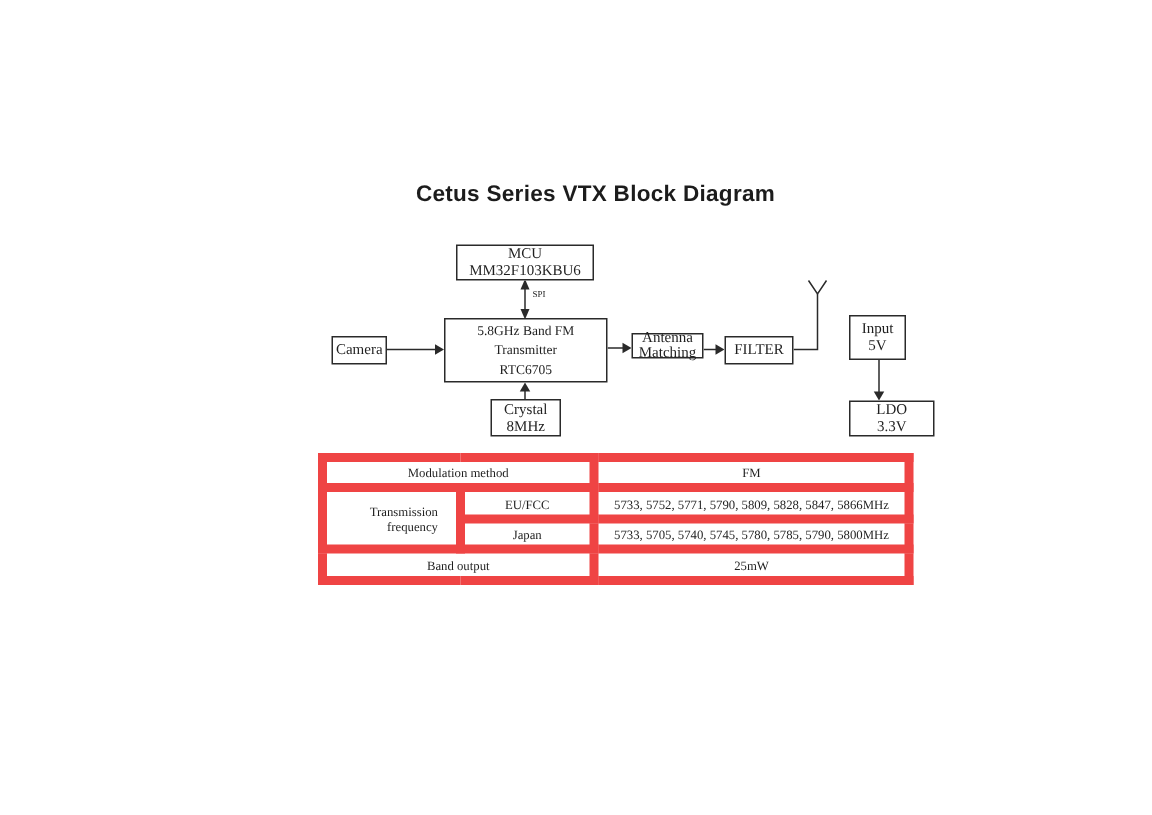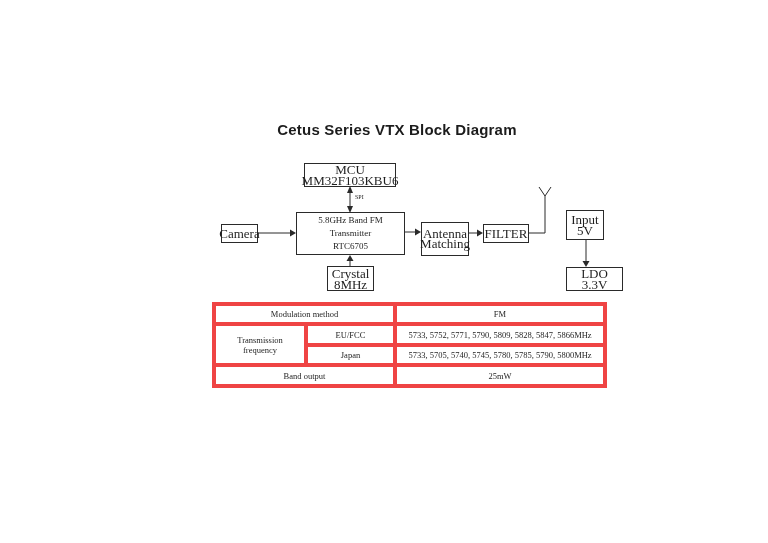--- a/index.html
+++ b/index.html
@@ -11,49 +11,49 @@
     position:absolute; left:175px; top:120px; width:370px; margin:0;
     text-align:center; font-family:"Liberation Sans", sans-serif;
     font-weight:bold; font-size:15px; line-height:20px; color:#1c1c1c;
     letter-spacing:0.2px;
   }
   .wires { position:absolute; left:0; top:0; width:768px; height:543px; }
   .box {
     position:absolute; box-sizing:border-box; border:1px solid #2a2a2a;
     background:#ffffff; display:flex; flex-direction:column;
     align-items:center; justify-content:center; text-align:center;
-    font-size:13px; line-height:11px; color:#1f1f1f;
+    font-size:10px; line-height:11px; color:#1f1f1f;
   }
   #b-mcu         { left:267px; top:163px; width:92px;  height:24px; }
   #b-ant         { left:462px; top:163px; width:89px;  height:24px; }
   #b-camera      { left:184px; top:224px; width:37px;  height:19px; }
   #b-transmitter { left:259px; top:212px; width:109px; height:43px; font-size:9px; line-height:13px; }
-  #b-antmatch    { left:384px; top:222px; width:48px;  height:34px; line-height:10px; }
+  #b-antmatch    { left:384px; top:222px; width:48px;  height:17px; line-height:10px; }
   #b-filter      { left:446px; top:224px; width:46px;  height:19px; }
   #b-input       { left:529px; top:210px; width:38px;  height:30px; }
   #b-ldo         { left:529px; top:267px; width:57px;  height:24px; }
   #b-crystal     { left:290px; top:266px; width:47px;  height:25px; }
   .spi-label {
     position:absolute; left:318px; top:194px; font-size:6px; line-height:7px;
     color:#1f1f1f;
   }
   .spec {
     position:absolute; left:175px; top:302px; border-collapse:collapse;
     table-layout:fixed; background:#ffffff;
   }
   .spec td {
-    border:4px solid #ef4444; text-align:center; vertical-align:middle;
+    border:6px solid #ef4444; text-align:center; vertical-align:middle;
     font-size:8.5px; line-height:10px; padding:0; color:#1f1f1f;
     overflow:hidden; white-space:nowrap;
   }
   .spec .r1 { height:20px; }
   .spec .r2 { height:21px; }
   .spec .r3 { height:20px; }
   .spec .r4 { height:21px; }
-  .wrap-narrow { display:inline-block; width:62px; white-space:normal; }
+  .wrap-narrow { display:inline-block; width:62px; white-space:normal;text-align:right; }
 </style>
 </head>
 <body>
 
 <div class="page">
 
   <h1 class="title">Cetus Series VTX Block Diagram</h1>
 
   <svg class="wires" viewBox="0 0 768 543" xmlns="http://www.w3.org/2000/svg">
     <g stroke="#2a2a2a" stroke-width="1" fill="#2a2a2a">

